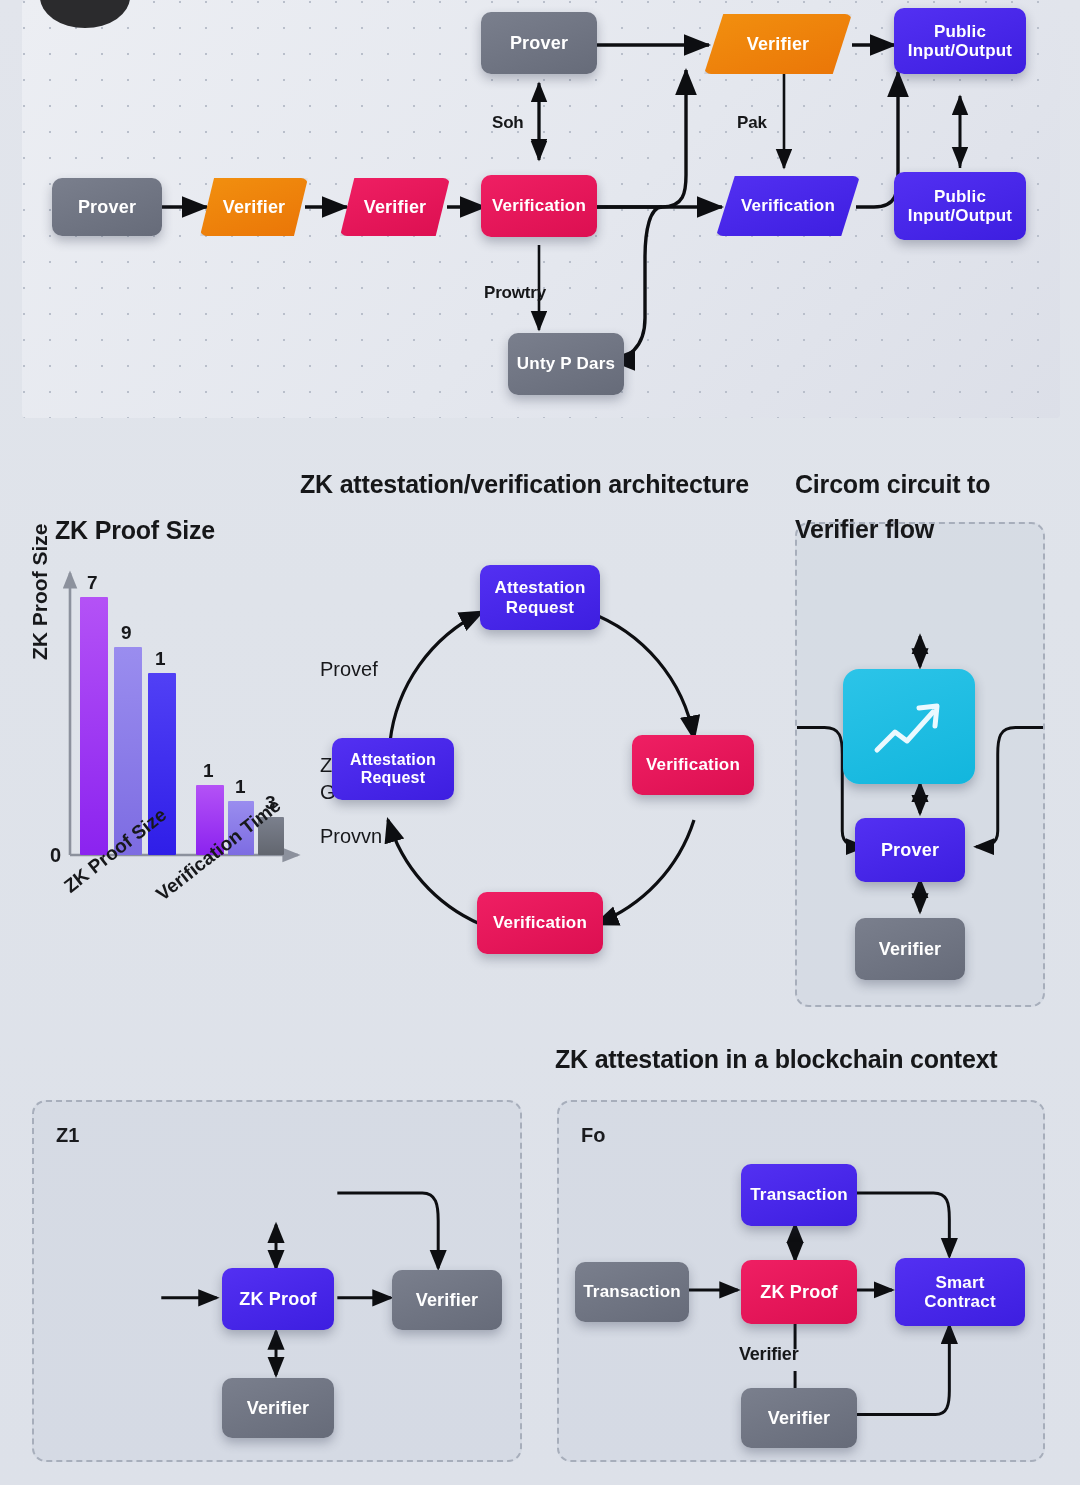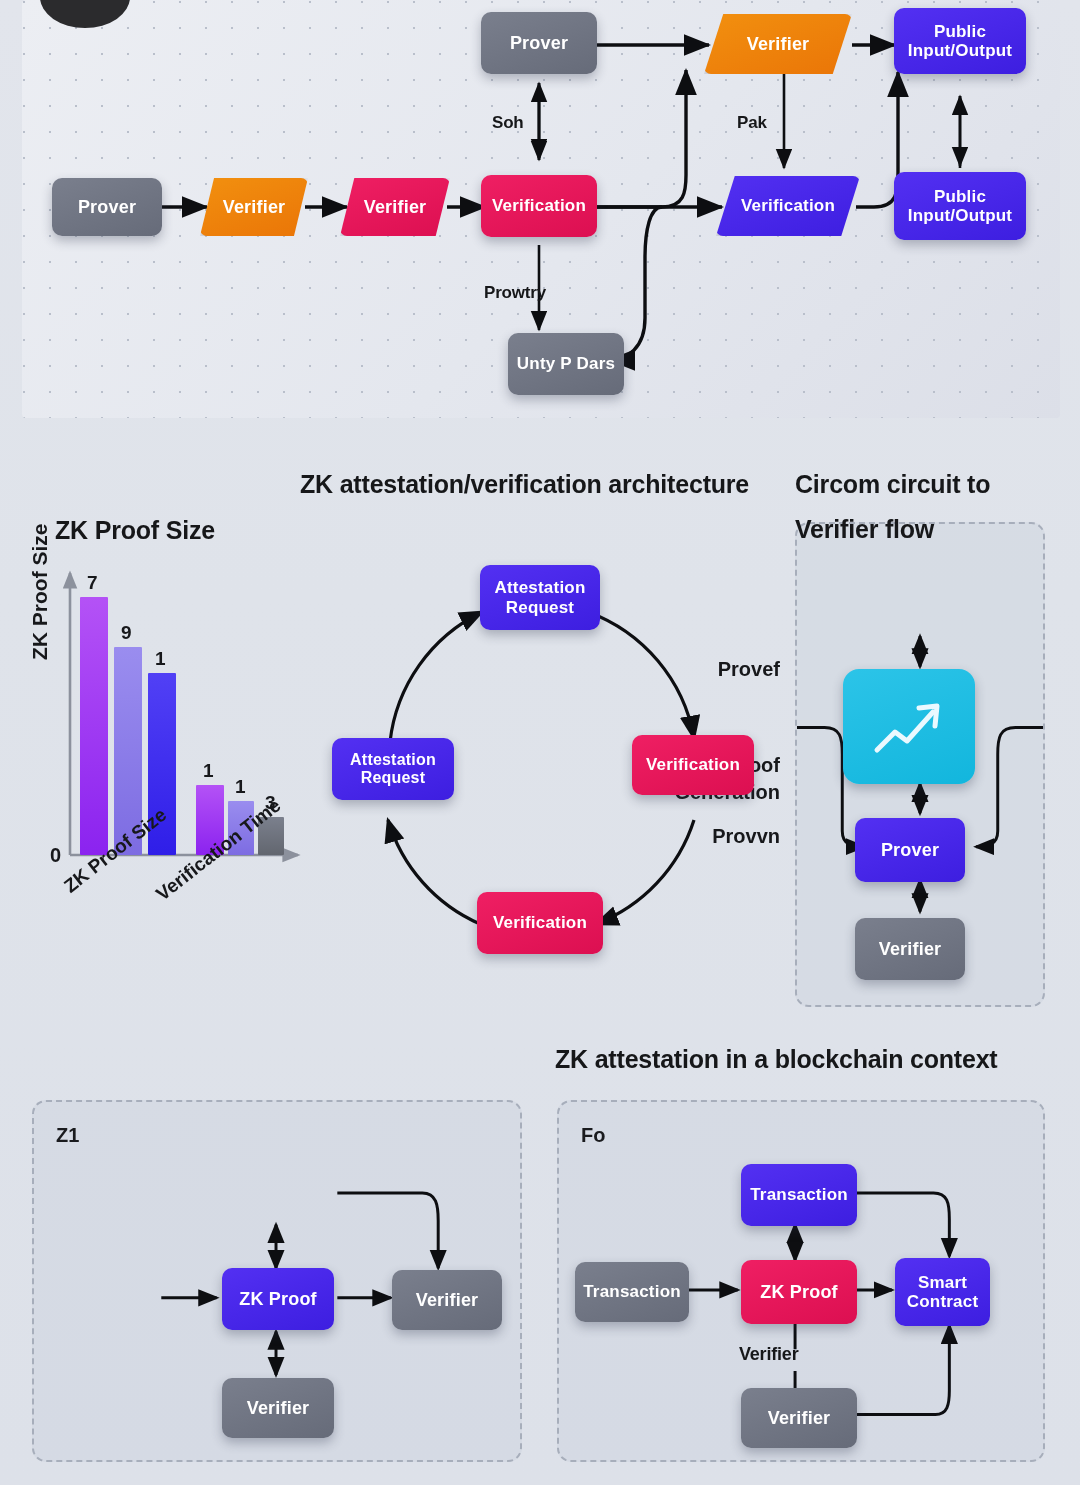--- a/index.html
+++ b/index.html
@@ -65,22 +65,22 @@
   }
   .xtick{
     position:absolute; font-size:19px; font-weight:700; color:#17181b;
     transform:rotate(-38deg); transform-origin:left top; white-space:nowrap;
   }
 
   
   .circ{position:absolute; left:320px; top:520px; width:460px; height:470px;}
   .circ svg.ring{position:absolute;left:0;top:0;width:460px;height:470px;}
   .circ .mid{
-    position:absolute; width:100%; text-align:right; color:#17181b;
-    font-weight:700;
+    position:absolute; width:100%; text-align:left; color:#17181b;
+    font-weight:400;
   }
 
   
   .dash{
     position:absolute; border:2px dashed #a7aebb; border-radius:14px;
     background:rgba(205,211,222,.45);
   }
   .dash-tag{
     position:absolute; font-size:20px; font-weight:700; color:#1a1b1e;
   }
@@ -411,21 +411,21 @@
     </div>
 
     <div class="node n-gray" style="left:16px;top:160px;width:114px;height:60px;font-size:17px;">
       <span>Transaction</span>
     </div>
 
     <div class="node n-pink" style="left:182px;top:158px;width:116px;height:64px;font-size:18px;">
       <span>ZK Proof</span>
     </div>
 
-    <div class="node n-blue" style="left:336px;top:156px;width:95px;height:68px;font-size:17px;white-space:pre-line;">
+    <div class="node n-blue" style="left:336px;top:156px;width:130px;height:68px;font-size:17px;white-space:pre-line;">
       <span>Smart
 Contract</span>
     </div>
 
     <div class="node n-gray" style="left:182px;top:286px;width:116px;height:60px;font-size:18px;">
       <span>Verifier</span>
     </div>
 
     <div class="heading" style="left:180px;top:242px;width:120px;font-size:18px;font-weight:600;">
       <span>Verifier</span>

